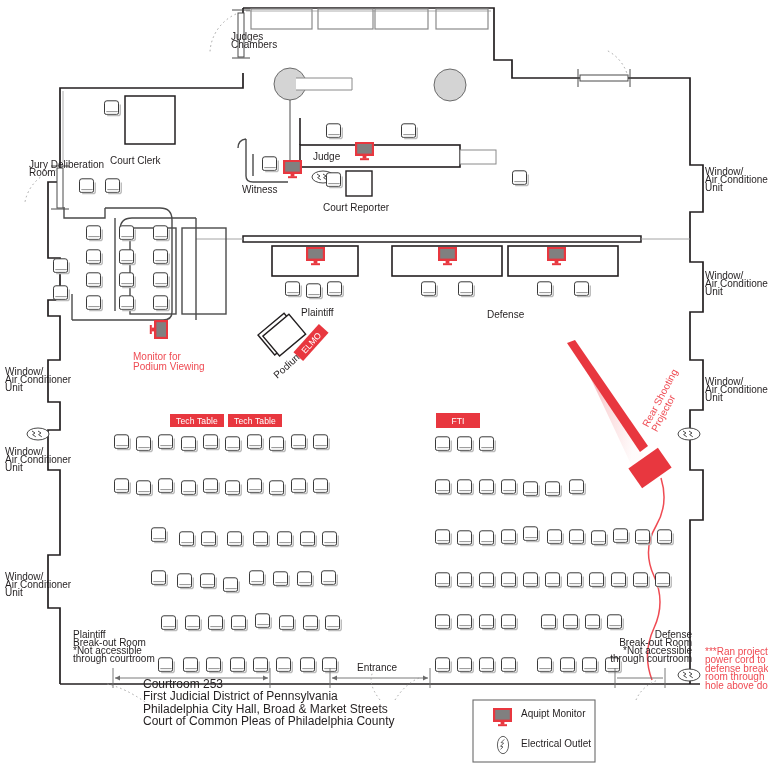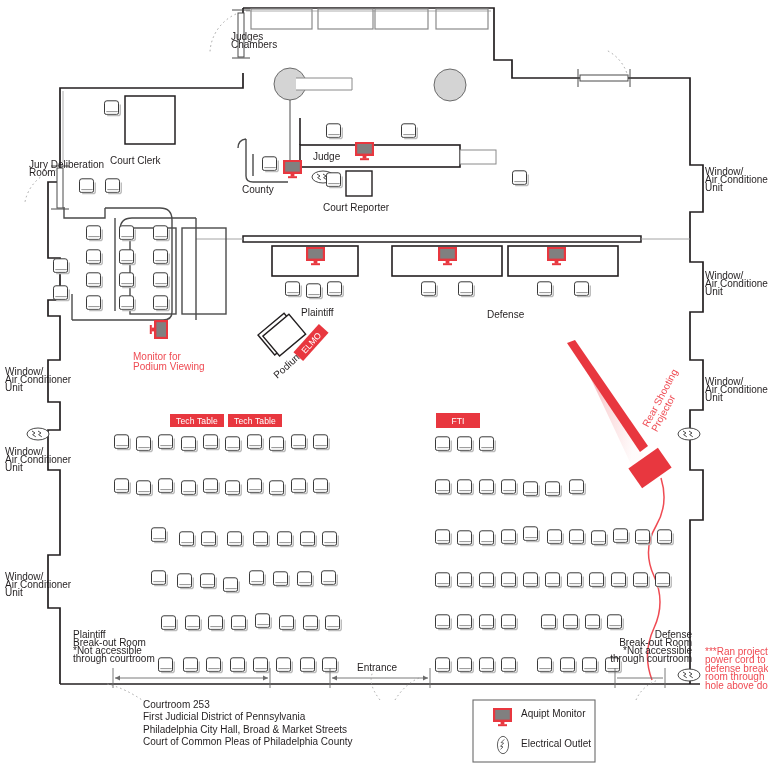--- a/index.html
+++ b/index.html
@@ -366,21 +366,21 @@
 <div class="lbl sm" style="left:231px;top:33px;">Judges
 Chambers</div>
 
 <div class="lbl sm" style="left:5px;top:161px;margin-left:24px;">Jury Deliberation
 Room</div>
 
 <div class="lbl" style="left:110px;top:139px;margin-top:17px;">Court Clerk</div>
 
 <div class="lbl" style="left:313px;top:152px;">Judge</div>
 
-<div class="lbl" style="left:242px;top:185px;">County</div>
+<div class="lbl" style="left:242px;top:185px;">Witness</div>
 
 <div class="lbl" style="left:323px;top:203px;">Court Reporter</div>
 
 <div class="lbl" style="left:301px;top:308px;">Plaintiff</div>
 
 <div class="lbl" style="left:487px;top:310px;">Defense</div>
 
 <div class="lbl" style="left:272px;top:373px;transform:rotate(-42deg);transform-origin:0 0;">Podium</div>
 
 <div class="redbanner rot-elmo" style="left:292px;top:336px;width:38px;height:13px;">ELMO</div>
@@ -431,18 +431,18 @@
 <div class="lbl sm" style="left:705px;top:272px;">Window/
 Air Conditioner
 Unit</div>
 <div class="lbl sm" style="left:705px;top:378px;">Window/
 Air Conditioner
 Unit</div>
 
 <div class="lbl sm" style="left:521px;top:710px;">Aquipt Monitor</div>
 <div class="lbl sm" style="left:521px;top:740px;">Electrical Outlet</div>
 
-<div id="title-block" style="position:absolute;left:143px;top:699px;font-size:10px;line-height:12.4px;">
+<div id="title-block" style="position:absolute;left:143px;top:678px;font-size:12px;line-height:12.4px;">
     <div>Courtroom 253</div>
     <div>First Judicial District of Pennsylvania</div>
     <div>Philadelphia City Hall, Broad &amp; Market Streets</div>
     <div>Court of Common Pleas of Philadelphia County</div>
   </div>
 
 </body></html>

